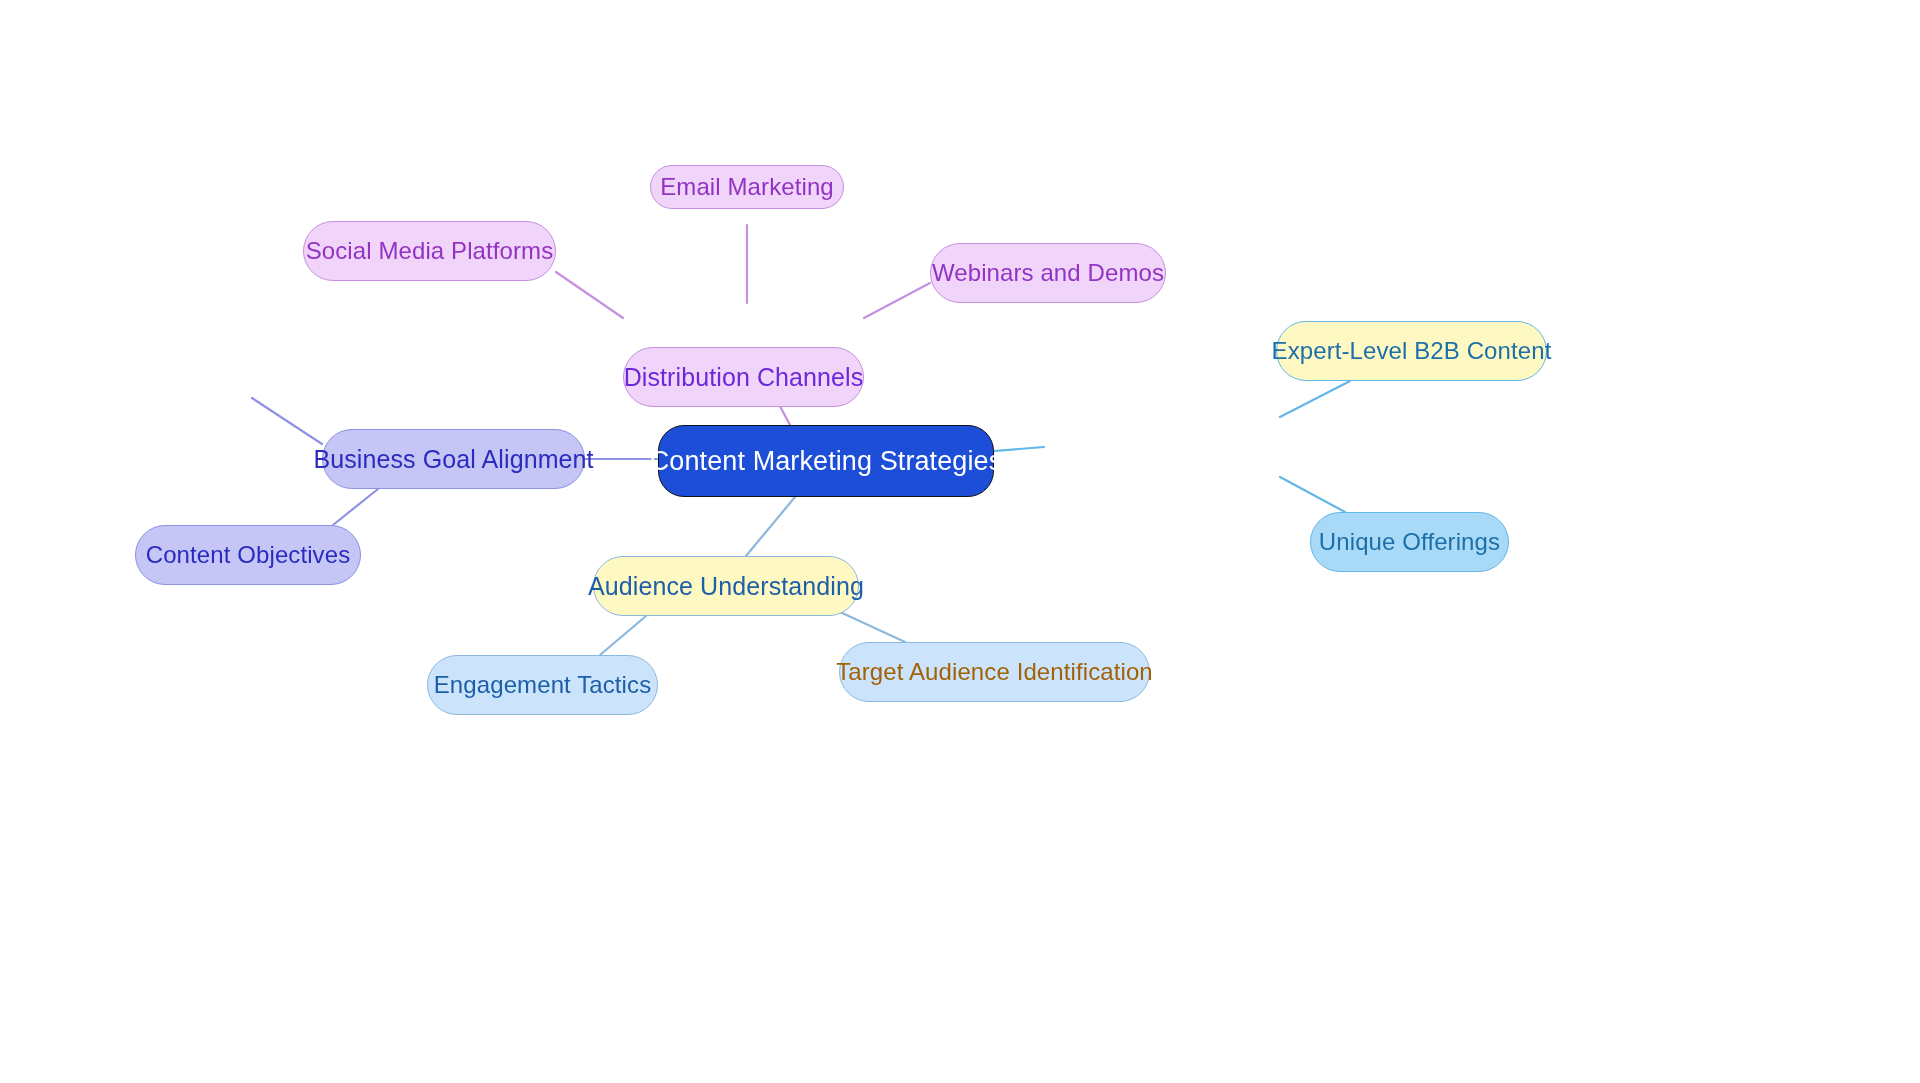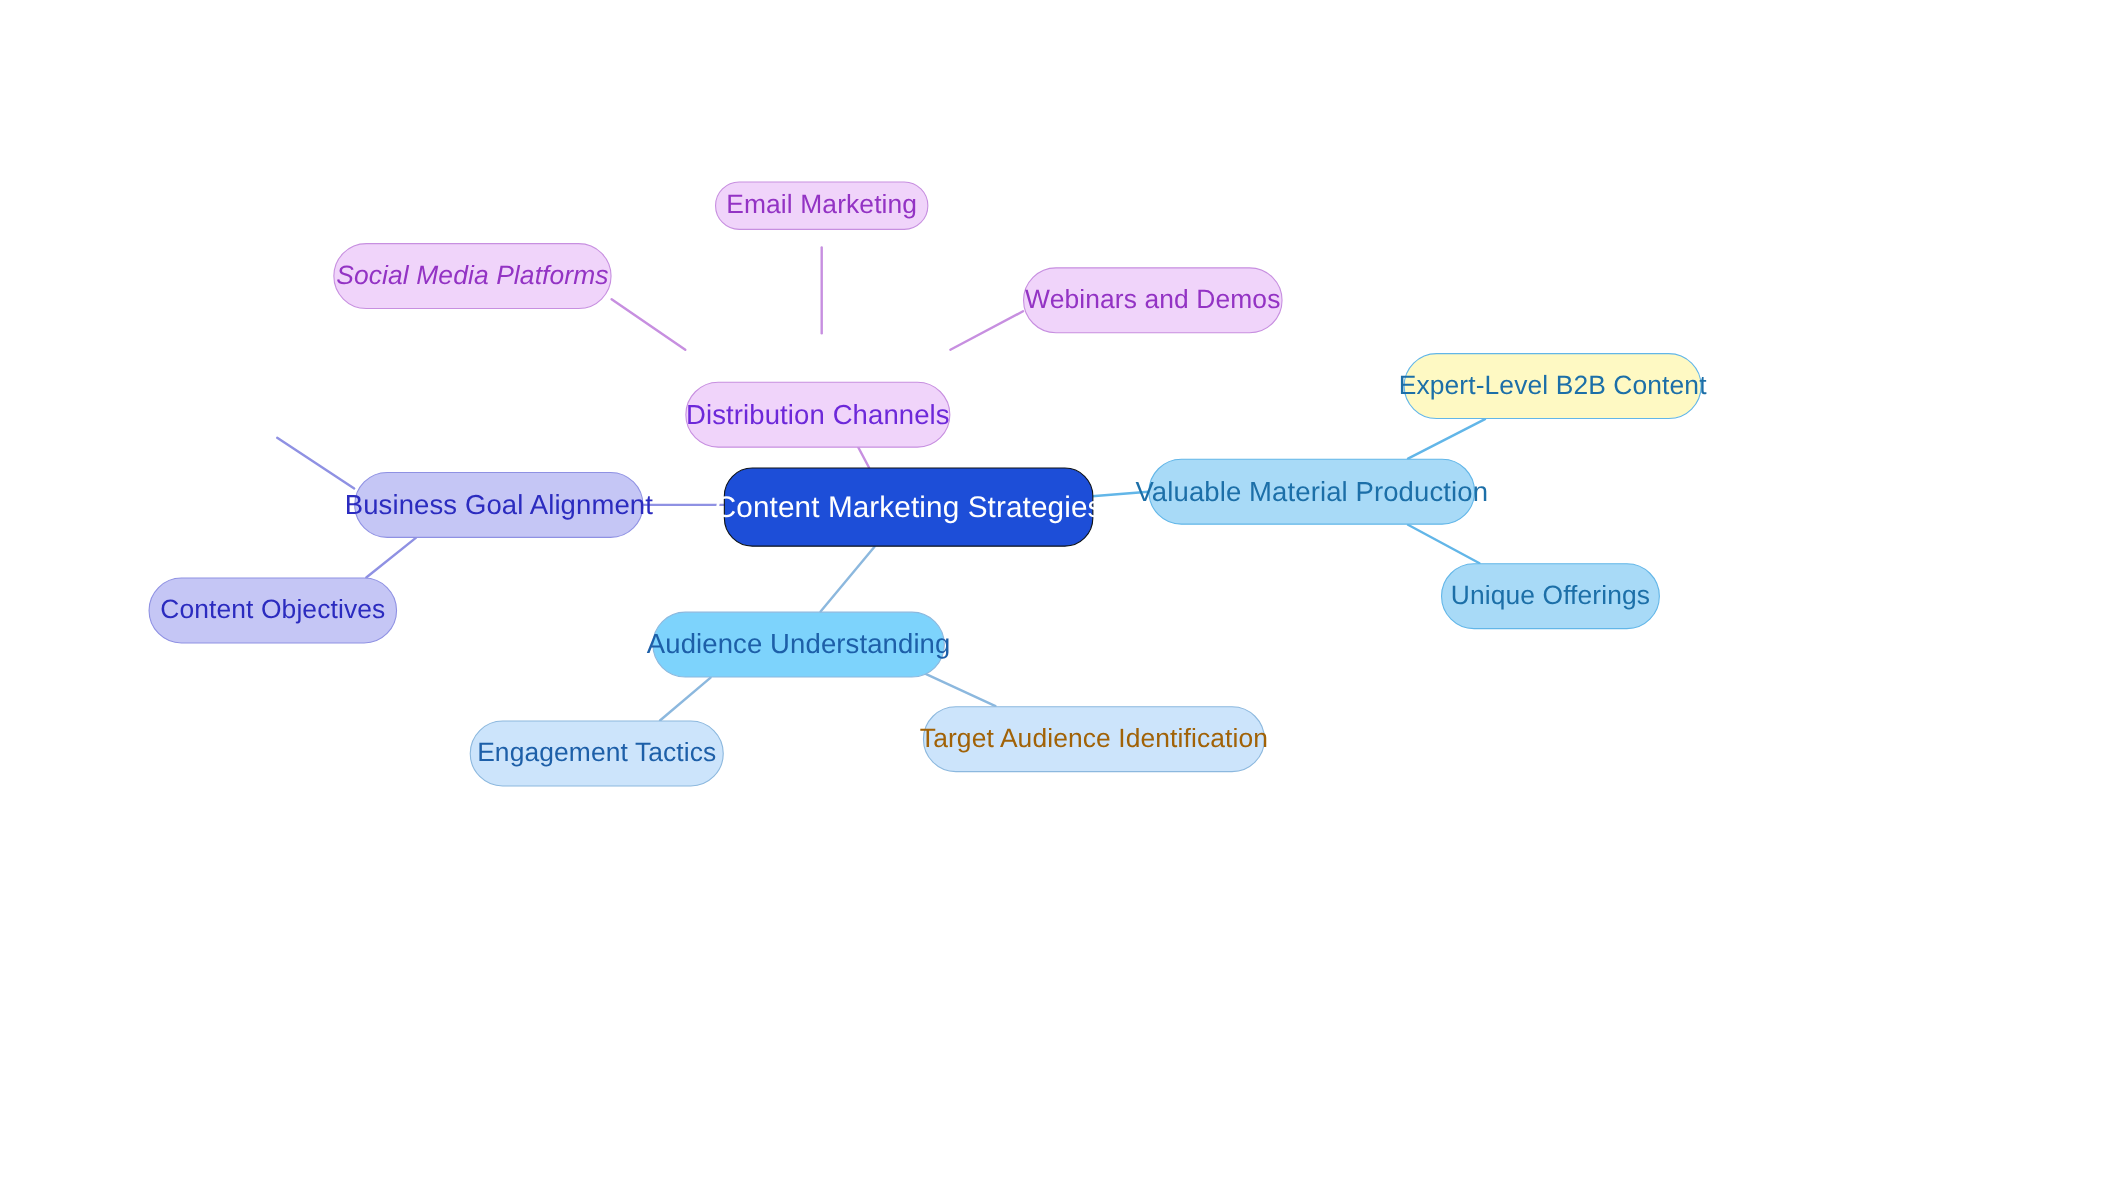--- a/index.html
+++ b/index.html
@@ -87,42 +87,39 @@
     </svg>
 <div class="node node-root" style="left: 658px; top: 425px; width: 336px; height: 72px; background: #1d4ed8; color: rgb(255, 255, 255);">
       <span class="node-label">Content Marketing Strategies</span>
     </div>
     <div class="node node-branch" style="left: 623px; top: 303px; width: 241px; height: 60px; background: rgb(240, 212, 250); border-color: rgb(199, 143, 224); color: #6d28d9; margin-top: 44px;">
       <span class="node-label">Distribution Channels</span>
     </div>
     <div class="node node-leaf" style="left: 650px; top: 165px; width: 194px; height: 44px; background: rgb(240, 212, 250); border-color: rgb(199, 143, 224); color: rgb(147, 51, 196); justify-content: center;">
       <span class="node-label">Email Marketing</span>
     </div>
-    <div class="node node-leaf" style="left: 303px; top: 221px; width: 253px; height: 60px; background: rgb(240, 212, 250); border-color: rgb(199, 143, 224); color: rgb(147, 51, 196); font-style: italic;">
+    <div class="node node-leaf" style="left: 303px; top: 221px; width: 253px; height: 60px; background: rgb(240, 212, 250); border-color: rgb(199, 143, 224); color: rgb(147, 51, 196);">
       <span class="node-label">Social Media Platforms</span>
     </div>
     <div class="node node-leaf" style="left: 930px; top: 243px; width: 236px; height: 60px; background: rgb(240, 212, 250); border-color: rgb(199, 143, 224); color: rgb(147, 51, 196);">
       <span class="node-label">Webinars and Demos</span>
     </div>
     <div class="node node-branch" style="left: 322px; top: 429px; width: 263px; height: 60px; background: rgb(197, 198, 245); border-color: rgb(143, 145, 227); color: rgb(43, 43, 191);">
       <span class="node-label">Business Goal Alignment</span>
     </div>
     <div class="node node-leaf" style="left: 135px; top: 525px; width: 226px; height: 60px; background: rgb(197, 198, 245); border-color: rgb(143, 145, 227); color: rgb(43, 43, 191);">
       <span class="node-label">Content Objectives</span>
     </div>
-    <div class="node node-branch" style="left: 1044px; top: 417px; width: 297px; height: 60px; background: rgb(168, 218, 247); border-color: rgb(98, 182, 232); color: rgb(28, 111, 168);">
-      <span class="node-label">Valuable Material Production</span>
-    </div>
     <div class="node node-leaf" style="left: 1276px; top: 321px; width: 271px; height: 60px; background: #fef9c3; border-color: rgb(98, 182, 232); color: rgb(28, 111, 168);">
       <span class="node-label">Expert-Level B2B Content</span>
     </div>
     <div class="node node-leaf" style="left: 1310px; top: 512px; width: 199px; height: 60px; background: rgb(168, 218, 247); border-color: rgb(98, 182, 232); color: rgb(28, 111, 168);">
       <span class="node-label">Unique Offerings</span>
     </div>
-    <div class="node node-branch" style="left: 593px; top: 556px; width: 266px; height: 60px; background: #7dd3fc; border-color: rgb(140, 184, 222); color: rgb(29, 95, 168);">
+    <div class="node node-branch" style="left: 593px; top: 556px; width: 266px; height: 60px; background: #fef9c3; border-color: rgb(140, 184, 222); color: rgb(29, 95, 168);">
       <span class="node-label">Audience Understanding</span>
     </div>
     <div class="node node-leaf" style="left: 427px; top: 655px; width: 231px; height: 60px; background: rgb(204, 228, 251); border-color: rgb(140, 184, 222); color: rgb(29, 95, 168);">
       <span class="node-label">Engagement Tactics</span>
     </div>
     <div class="node node-leaf" style="left: 839px; top: 642px; width: 311px; height: 60px; background: rgb(204, 228, 251); border-color: rgb(140, 184, 222); color: #a16207;">
       <span class="node-label">Target Audience Identification</span>
     </div>
   </div>
 

